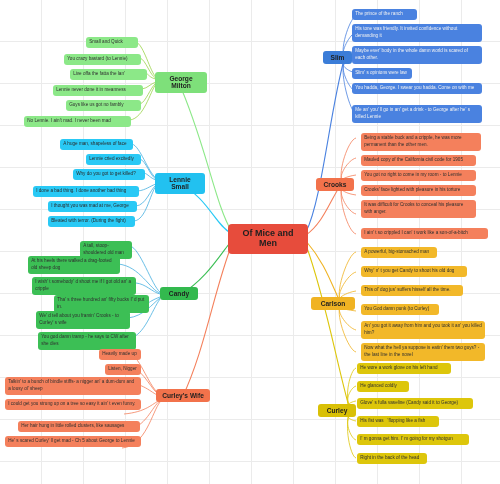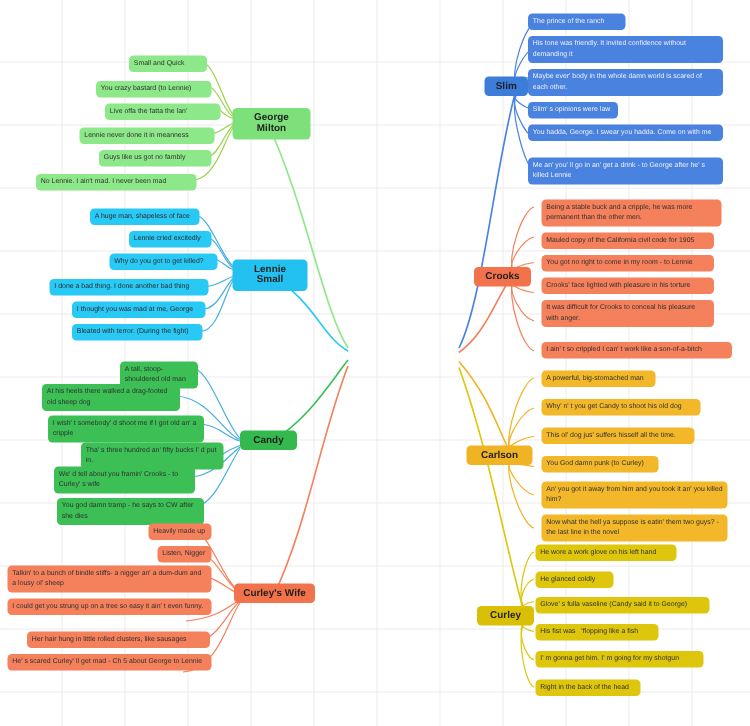--- a/index.html
+++ b/index.html
@@ -152,20 +152,21 @@
     <g fill="none" stroke="#ddc60b" stroke-width="0.8">
       <path d="M350,406 C344,398 350,370 356,368"></path>
       <path d="M350,407 C344,402 350,388 356,386"></path>
       <path d="M350,408 C344,406 350,402 356,401"></path>
       <path d="M350,412 C344,416 350,420 356,421"></path>
       <path d="M350,413 C344,420 350,438 356,440"></path>
       <path d="M350,414 C344,424 350,456 356,458"></path>
     </g>
   </svg>
 
+  <div class="node root" style="left:228px;top:224px;width:80px;">Of Mice and Men</div>
 
   <div class="node branch b-green" style="left:155px;top:72px;width:52px;">George Milton</div>
   <div class="node leaf-green" style="left:86px;top:37px;width:52px;">Small and Quick</div>
   <div class="node leaf-green" style="left:64px;top:54px;width:77px;">You crazy bastard (to Lennie)</div>
   <div class="node leaf-green" style="left:70px;top:69px;width:77px;">Live offa the fatta the lan'</div>
   <div class="node leaf-green" style="left:53px;top:85px;width:90px;">Lennie never done it in meanness</div>
   <div class="node leaf-green" style="left:66px;top:100px;width:75px;">Guys like us got no fambly</div>
   <div class="node leaf-green" style="left:24px;top:116px;width:107px;">No Lennie. I ain't mad. I never been mad</div>
 
   <div class="node branch b-cyan" style="left:155px;top:173px;width:50px;">Lennie Small</div>

